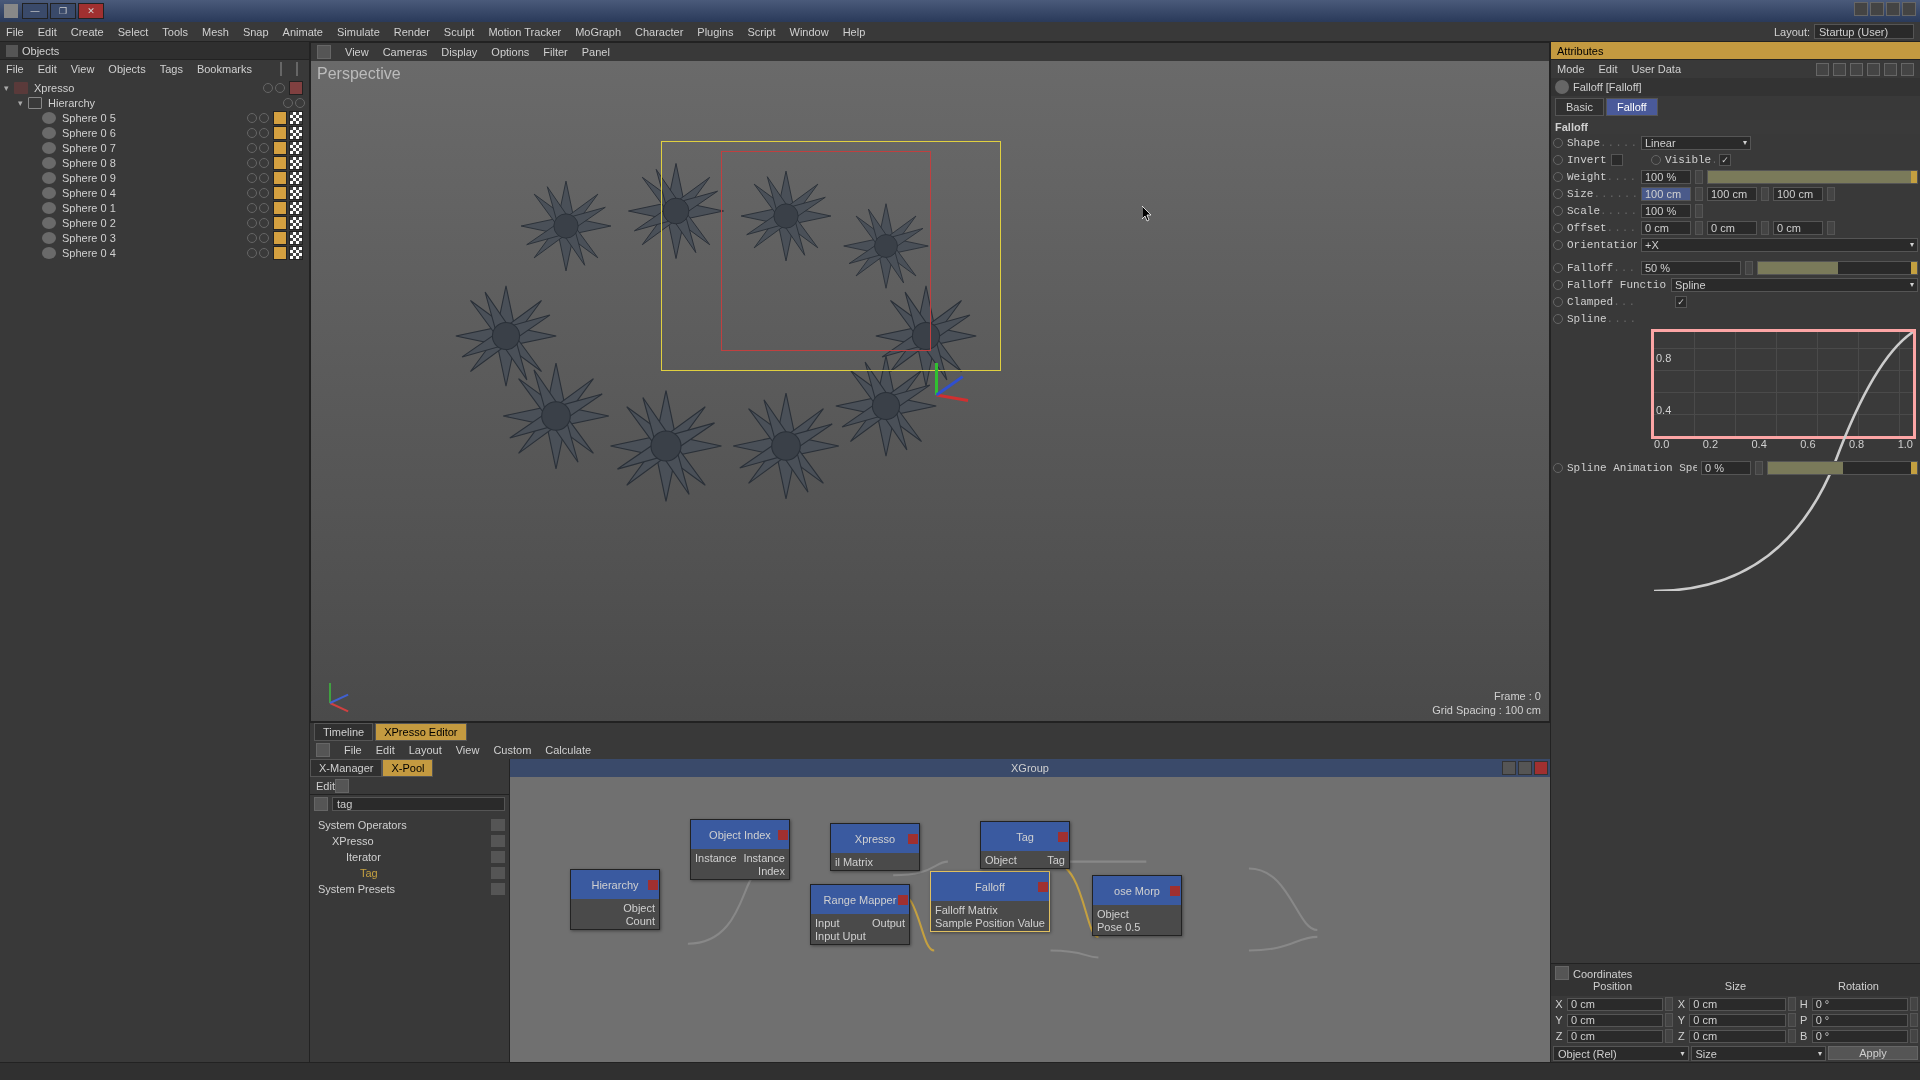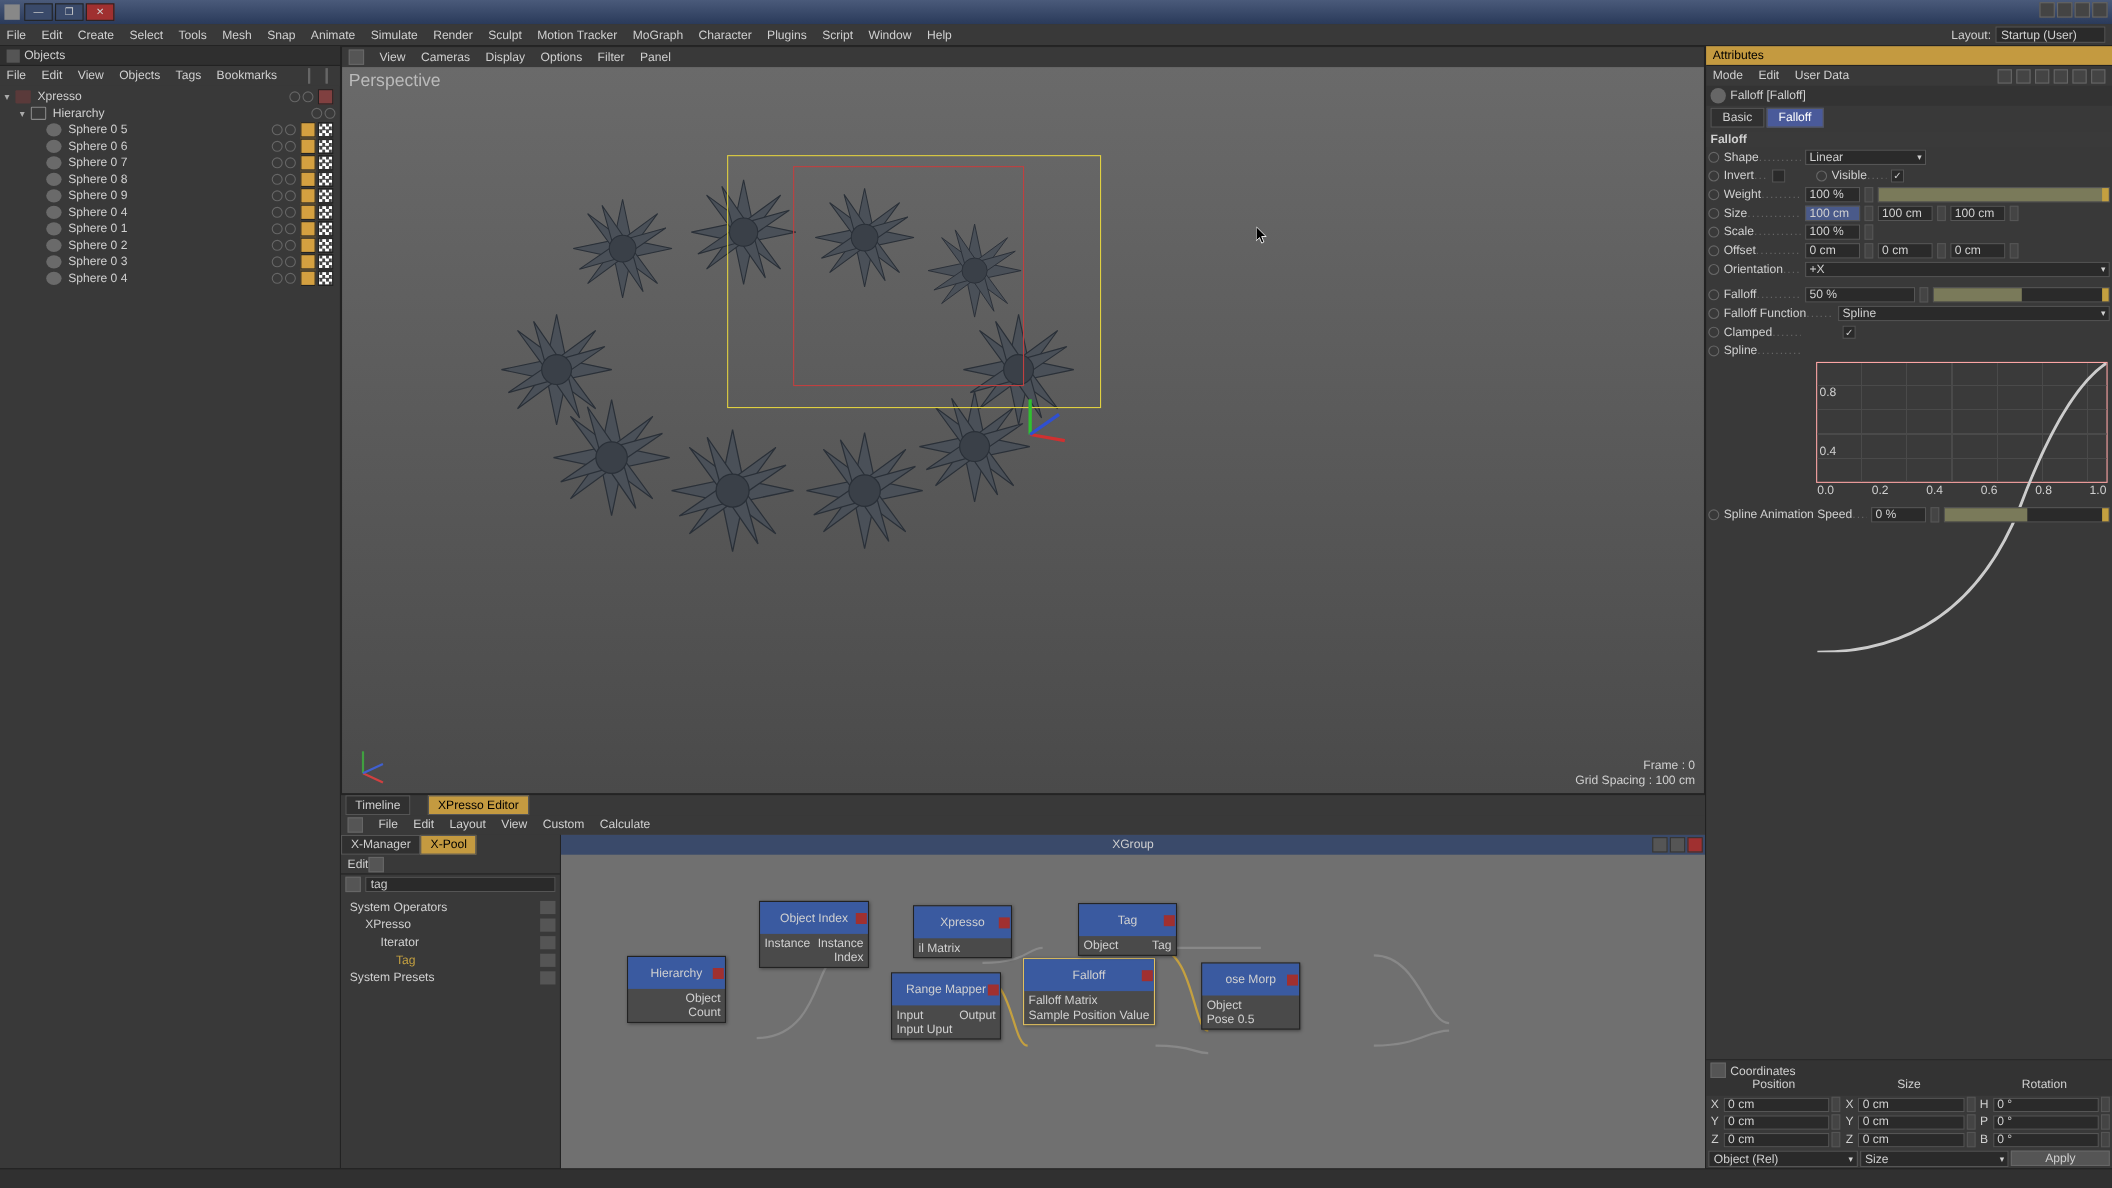--- a/index.html
+++ b/index.html
@@ -52,21 +52,21 @@
 .scene { position:absolute; inset:0; }
 .star { position:absolute; width:110px; height:110px; }
 .star svg { width:100%; height:100%; }
 .bbox { position:absolute; border:1px solid #e0d040; pointer-events:none; }
 .gizmo { position:absolute; top:46%; left:48%; width:60px; height:60px; pointer-events:none; }
 .garrow { position:absolute; width:3px; height:32px; bottom:30px; left:30px; transform-origin:bottom; }
 .garrow.y { background:#30c030; }
 .garrow.x { background:#d03030; transform:rotate(100deg); }
 .garrow.z { background:#3050d0; transform:rotate(55deg); }
 .bottomsplit { height:340px; display:flex; flex-direction:column; border-top:1px solid #222; }
-.tabrow { height:18px; display:flex; align-items:center; background:#393939; padding-left:4px; gap:16px; }
+.tabrow { height:18px; display:flex; align-items:center; background:#393939; padding-left:4px; gap:2px; }
 .tab { padding:2px 8px; background:#303030; border:1px solid #555; }
 .tab.active { background:#c49a40; color:#000; }
 .editorarea { flex:1; display:flex; min-height:0; }
 .xpoolside { width:200px; display:flex; flex-direction:column; border-right:1px solid #222; }
 .xtabrow { height:18px; display:flex; background:#393939; }
 .xtab { padding:2px 8px; background:#303030; border:1px solid #555; }
 .xtab.active { background:#c49a40; color:#000; }
 .xedit { height:18px; display:flex; align-items:center; padding:0 6px; border-bottom:1px solid #222; }
 .xsearch { height:18px; display:flex; align-items:center; padding:0 4px; gap:4px; }
 .xsearch input { flex:1; height:14px; background:#2a2a2a; border:1px solid #555; color:#ccc; padding:0 4px; }
@@ -94,32 +94,32 @@
 .aic { width:13px; height:13px; background:#444; border:1px solid #666; }
 .attrtitle { height:18px; display:flex; align-items:center; padding:0 4px; gap:4px; background:#333; }
 .attrtitle .ico { width:14px; height:14px; background:#666; border-radius:50%; }
 .tabbtns { display:flex; padding:2px 4px; gap:2px; }
 .tbtn { padding:2px 10px; background:#303030; border:1px solid #555; }
 .tbtn.active { background:#4a5a9a; color:#fff; }
 .attrbody { flex:1; overflow:auto; padding:2px 0; }
 .agroup { background:#3a3a3a; padding:1px 4px; font-weight:bold; }
 .arow { display:flex; align-items:center; height:17px; padding:0 2px; gap:4px; }
 .adot { width:10px; height:10px; border:1px solid #666; border-radius:50%; flex-shrink:0; }
-.albl { width:70px; position:relative; overflow:hidden; white-space:nowrap; }
+.albl { width:70px; position:relative; overflow:hidden; white-space:nowrap;font-family:Liberation Mono, monospace; }
 .albl::after { content:'.....................'; color:#666; letter-spacing:1px; }
 .afield { width:50px; height:14px; background:#2a2a2a; border:1px solid #555; padding:0 3px; display:flex; align-items:center; }
 .afield.sel { background:#4a5a8a; }
 .aspin { width:8px; height:14px; background:#444; border:1px solid #555; font-size:7px; display:flex; flex-direction:column; }
 .acheck { width:12px; height:12px; background:#2a2a2a; border:1px solid #555; display:flex; align-items:center; justify-content:center; font-size:9px; }
 .aselect { flex:1; height:14px; background:#2a2a2a; border:1px solid #555; padding:0 3px; display:flex; align-items:center; position:relative; }
 .aselect::after { content:'▾'; position:absolute; right:3px; font-size:8px; }
 .aslider { flex:1; height:14px; background:#2a2a2a; border:1px solid #555; position:relative; }
 .aslider .fill { height:100%; background:#7a7a5a; }
 .aslider .end { position:absolute; right:0; top:0; bottom:0; width:6px; background:#c4a040; }
-.splinegraph { height:110px; background:#3a3a3a; border:1px solid #fca5a5; position:relative; margin:2px 4px 2px 100px; }
+.splinegraph { height:110px; background:#3a3a3a; border:3px solid #fca5a5; position:relative; margin:2px 4px 2px 100px; }
 .splinegraph .grid { position:absolute; inset:0; background:repeating-linear-gradient(0deg,transparent,transparent 21px,#4a4a4a 21px,#4a4a4a 22px),repeating-linear-gradient(90deg,transparent,transparent 40px,#4a4a4a 40px,#4a4a4a 41px); }
 .splinegraph .curve { position:absolute; inset:0; }
 .splinelabels { position:absolute; bottom:-14px; left:0; right:0; display:flex; justify-content:space-between; font-size:9px; color:#999; }
 .splineylabels { position:absolute; top:0; bottom:0; left:2px; display:flex; flex-direction:column; justify-content:space-around; font-size:9px; color:#999; }
 .coordpanel { border-top:1px solid #222; }
 .chdr { height:16px; display:flex; align-items:flex-end; padding:0 4px; background:#333; }
 .clabelrow { display:flex; height:16px; background:#333; }
 .clabelrow div { flex:1; text-align:center; }
 .crow { display:flex; align-items:center; height:16px; padding:0 2px; gap:2px; }
 .caxis { width:12px; text-align:center; }

